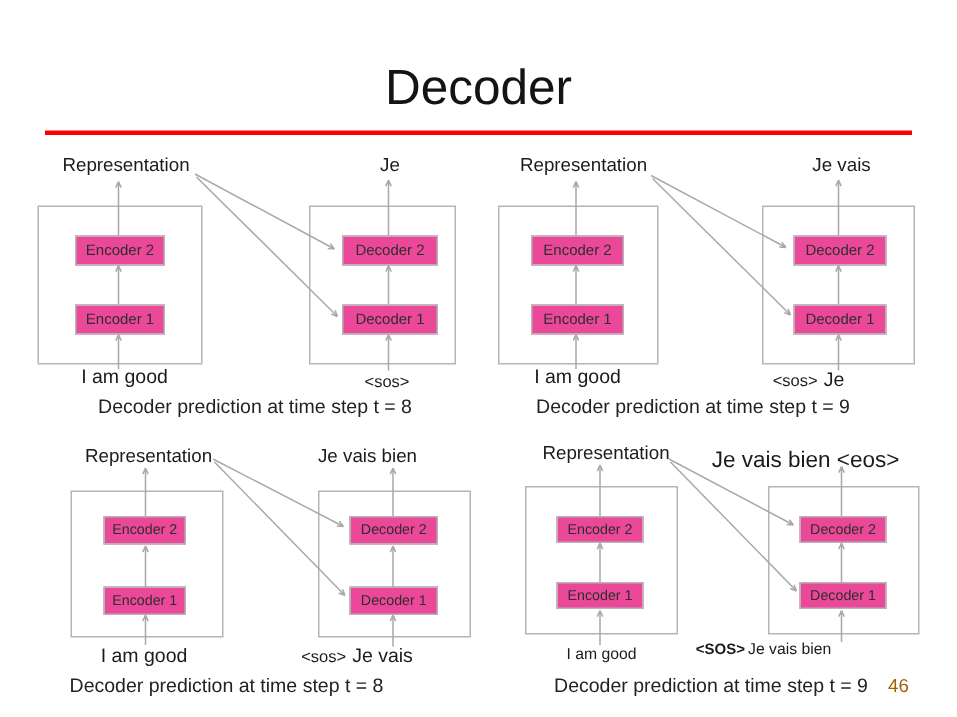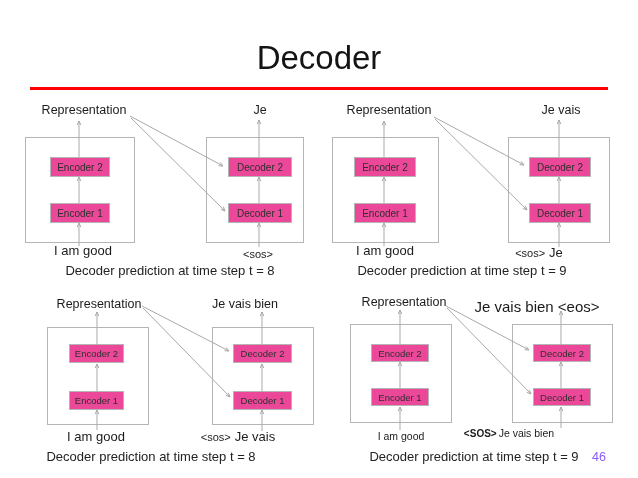--- a/index.html
+++ b/index.html
@@ -15,21 +15,21 @@
   .layer-box{position:absolute;border:1px solid var(--border);background:#ec4899;z-index:2;
          display:flex;align-items:center;justify-content:center;font-size:10px;
          color:#2e2e2e;white-space:nowrap;}
   .input-label{position:absolute;transform:translateX(-50%);font-size:13px;color:#1b1b1b;
          white-space:nowrap;z-index:3;text-align:right;}
   .dec-in .sos{font-size:11px;}
   .dec-in .dwords{font-size:13px;margin-left:4px;}
   .caption{position:absolute;transform:translateX(-50%);font-size:13px;color:#222222;
          white-space:nowrap;z-index:3;}
   .arrows{position:absolute;left:0;top:0;z-index:2;pointer-events:none;}
-  .page-num{position:absolute;left:592px;top:450px;font-size:12.5px;color:#8b5cf6;z-index:3;}
+  .page-num{position:absolute;left:592px;top:450px;font-size:12.5px;color:#a16207;z-index:3;}
   .q3 .layer-box{font-size:9.5px;}
   .q4 .out-label{font-size:15px;}
   .q4 .input-label{font-size:10.5px;}
   .q4 .layer-box{font-size:9.5px;}
   .q4 .sos{font-size:10px;font-weight:700;}
   .q4 .dwords{font-size:10.5px;margin-left:2px;}
 </style>
 </head>
 <body>
 

